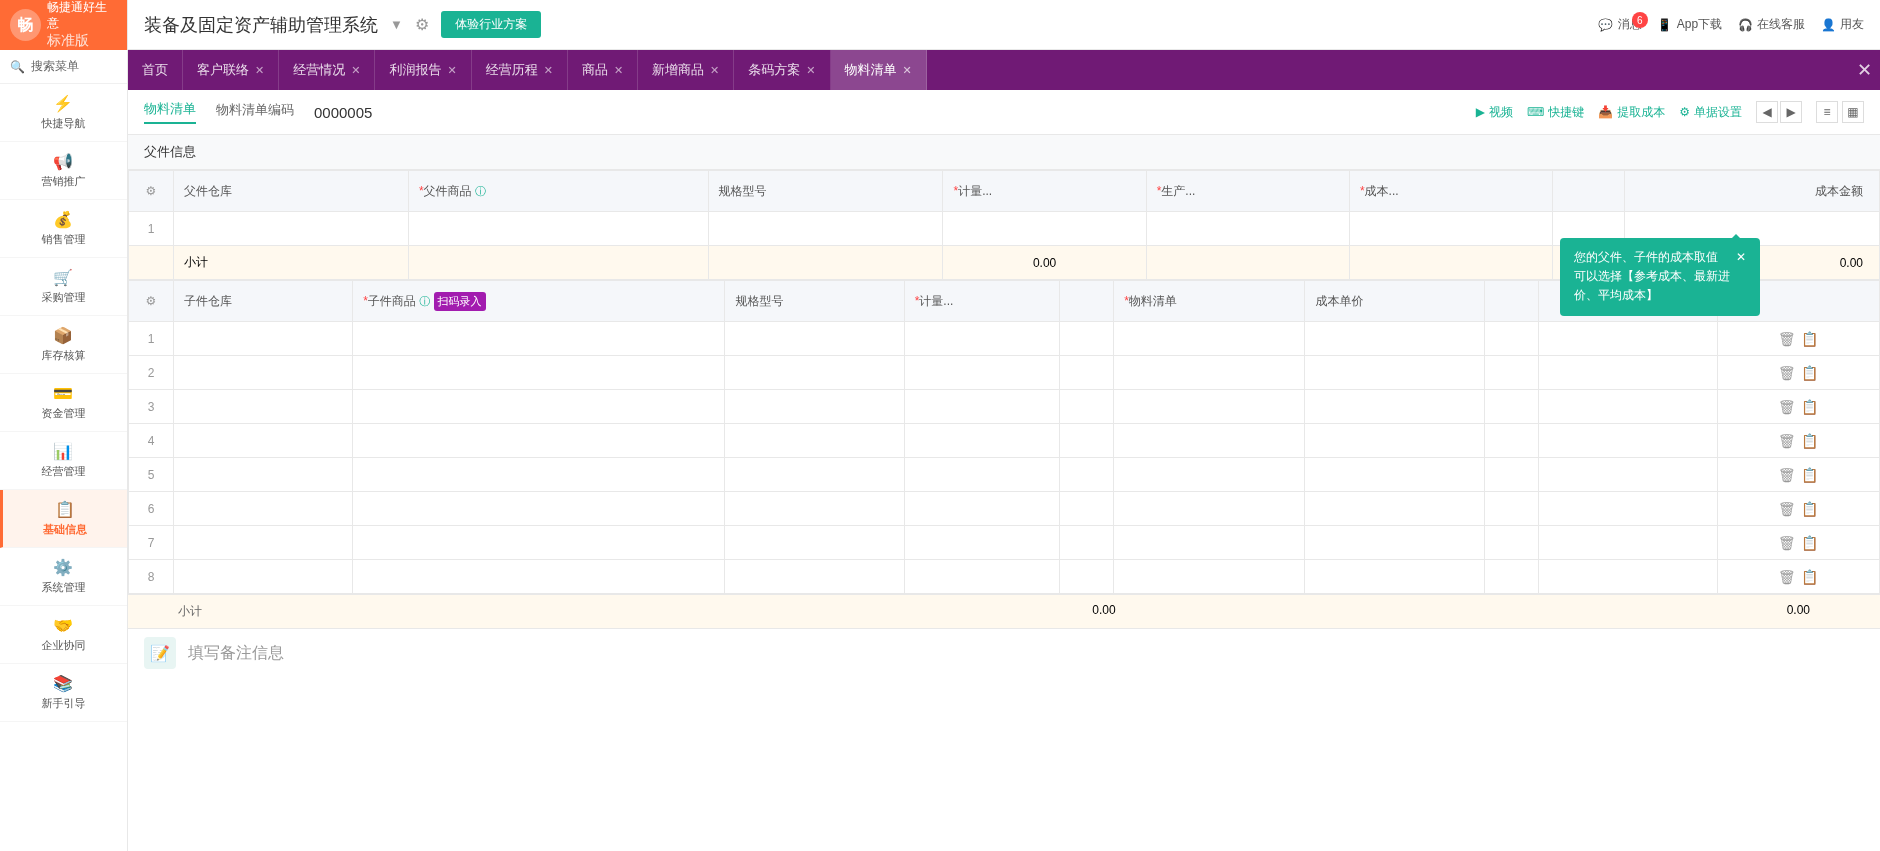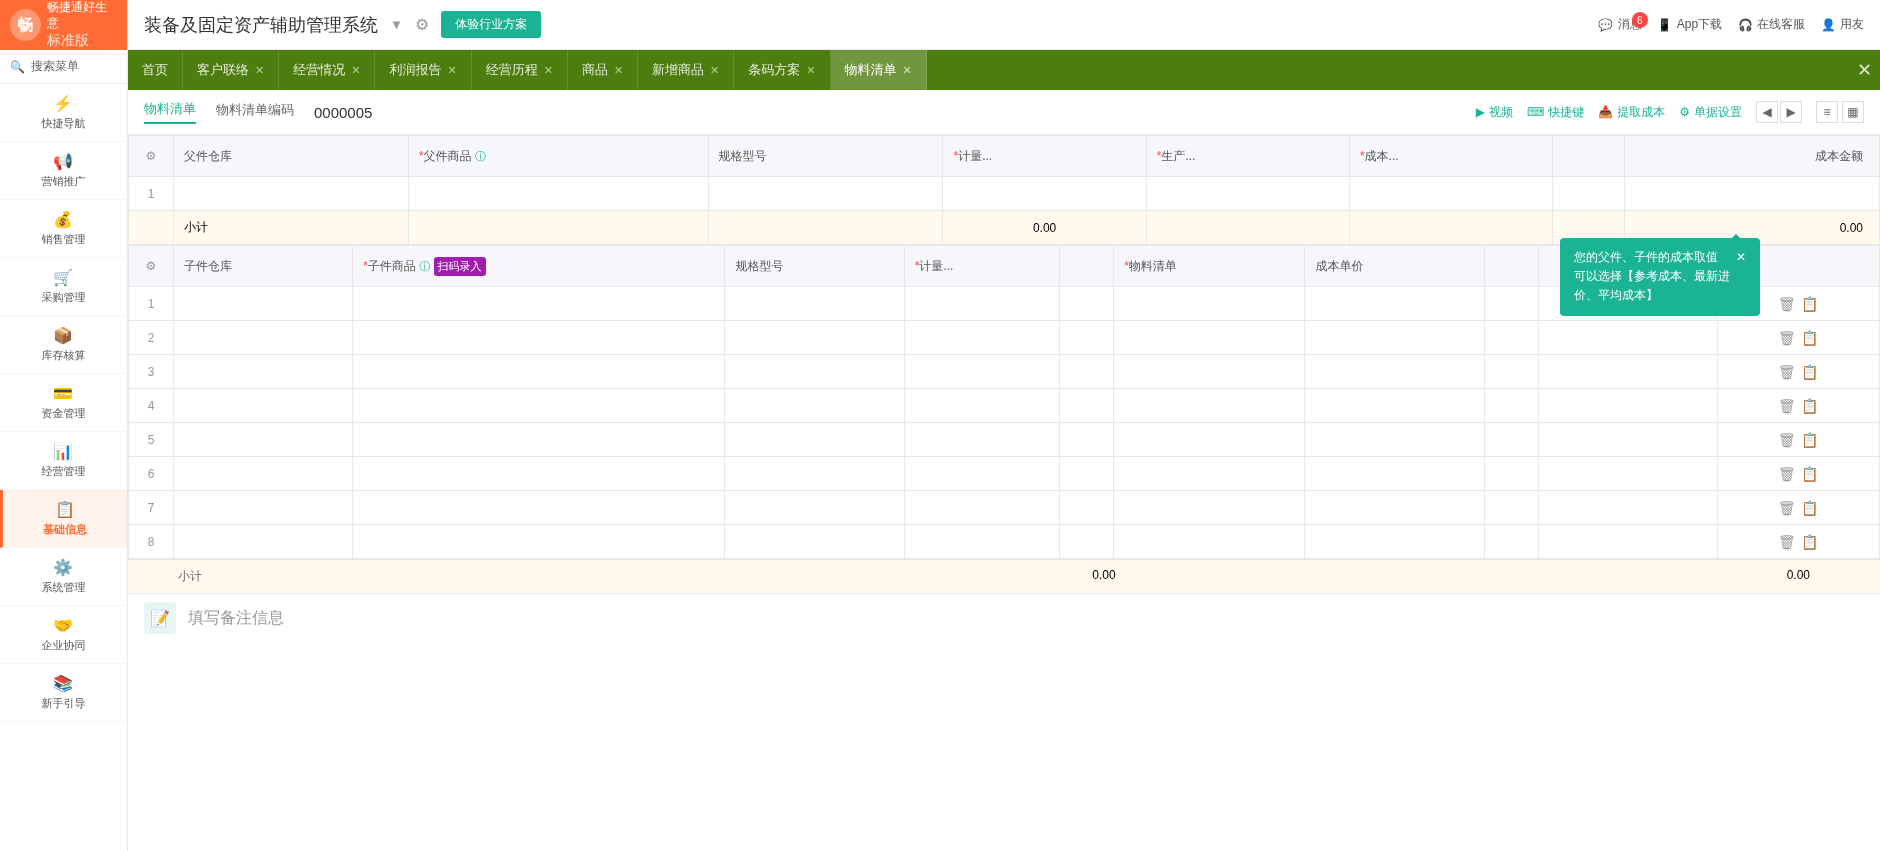--- a/index.html
+++ b/index.html
@@ -124,21 +124,21 @@
       align-items: center;
       justify-content: center;
       position: absolute;
       top: -4px;
       right: -6px;
     }
     .badge-wrap { position: relative; }
 
     
     .nav-tabs {
-      background: #4d7c0f;
+      background: #701a75;
       display: flex;
       align-items: center;
       height: 40px;
       flex-shrink: 0;
       overflow-x: auto;
       scrollbar-width: none;
     }
     .nav-tabs::-webkit-scrollbar { display: none; }
     .tab-item {
       padding: 0 14px;
@@ -501,20 +501,21 @@
           <div class="arrow-btn">◀</div>
           <div class="arrow-btn">▶</div>
         </div>
         <div style="display:flex;gap:4px;">
           <div class="arrow-btn">≡</div>
           <div class="arrow-btn">▦</div>
         </div>
       </div>
     </div>
 
+    <div class="section-title">父件信息</div>
 
     <table class="data-table">
       <thead>
         <tr>
           <th class="col-icon">
             <span class="settings-icon">⚙</span>
           </th>
           <th>
             <span>父件仓库</span>
           </th>

